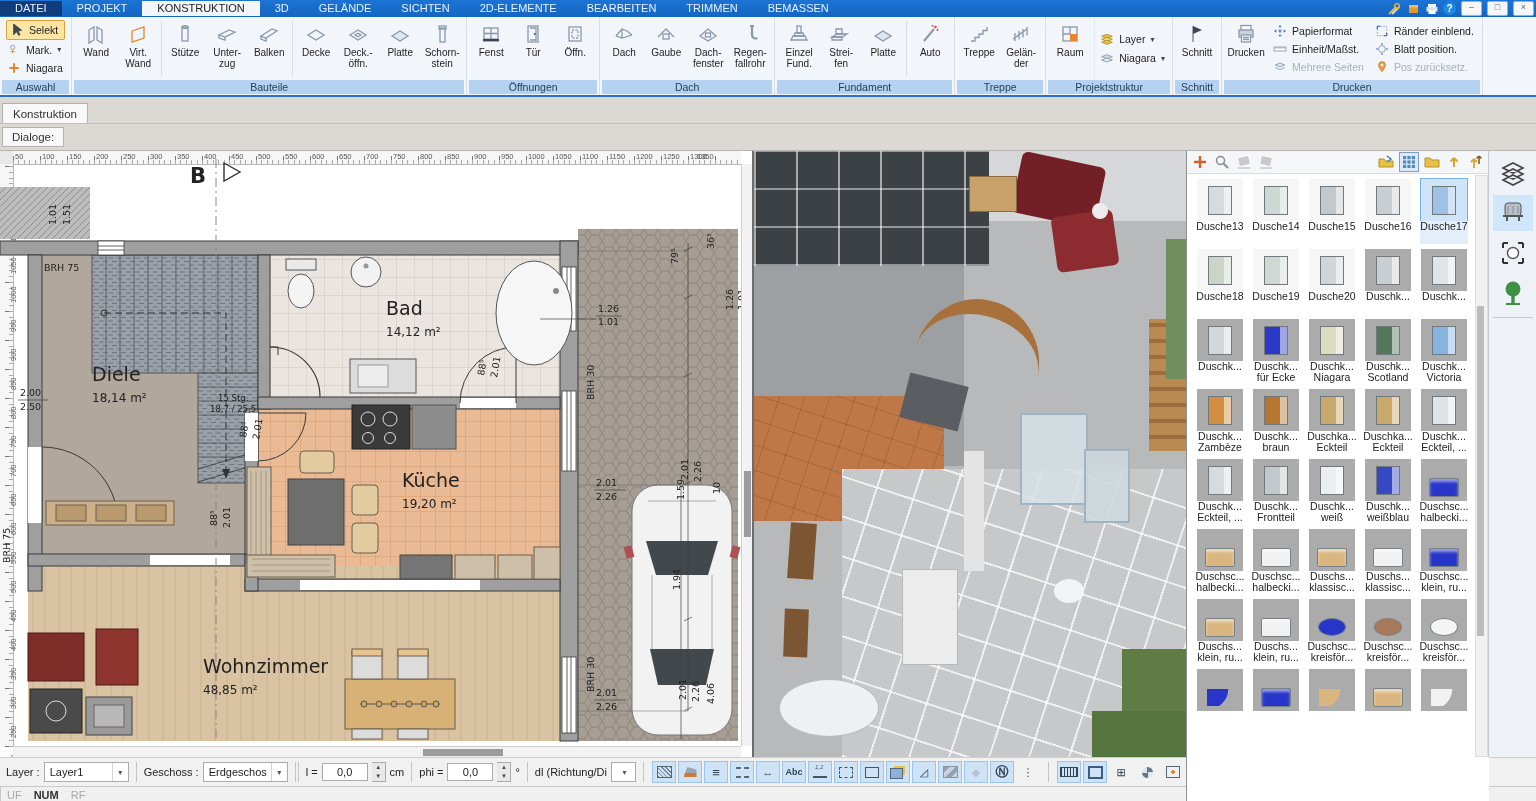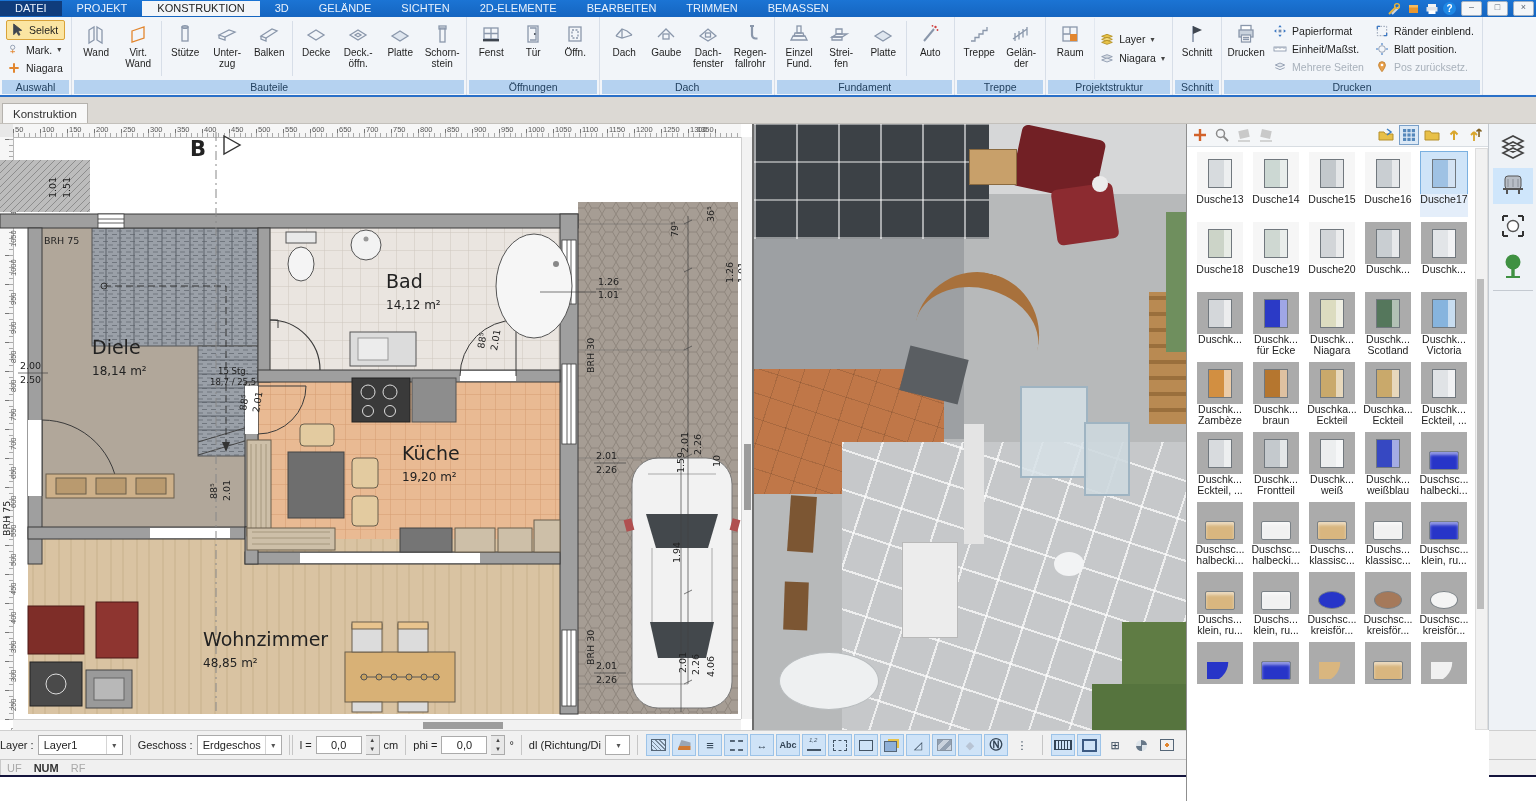--- a/index.html
+++ b/index.html
@@ -88,21 +88,21 @@
   .sh-corner{width:26px;height:17px;margin-top:14px;clip-path:circle(97% at 0 0);}
   .cat-scroll{position:absolute;right:1px;top:24px;width:11px;height:580px;background:#f1f1f1;border:1px solid #ddd;}
   .cat-scroll .handle{position:absolute;left:1px;top:130px;width:7px;height:330px;background:#bcbcbc;}
 
   
   .rs-item{width:40px;height:36px;margin:4px auto 2px;display:flex;align-items:center;justify-content:center;}
   .rs-item.sel{background:#cfe6fb;}
   .rs-div{height:1px;background:#c4cad1;margin:6px 4px;}
 
   
-  .bottombar{height:28px;background:#f1f1f1;border-top:1px solid #cfcfcf;display:flex;align-items:center;font-size:11px;color:#222;padding:0 0;gap:4px;white-space:nowrap;}
+  .bottombar{height:28px;background:#f1f1f1;border-top:1px solid #cfcfcf;display:flex;align-items:center;font-size:11px;color:#222;padding:0 6px;gap:4px;white-space:nowrap;}
   .bb-sep{width:1px;height:20px;background:#c6c6c6;margin:0 3px;}
   .bb-select{background:#fff;border:1px solid #ababab;height:18px;display:flex;align-items:center;padding-left:5px;}
   .bb-select .val{min-width:62px;}
   .bb-caret{width:15px;height:100%;border-left:1px solid #d5d5d5;display:flex;align-items:center;justify-content:center;font-size:8px;color:#555;}
   .bb-input{background:#fff;border:1px solid #ababab;height:16px;width:44px;text-align:center;display:flex;align-items:center;justify-content:center;}
   .bb-spin{display:flex;flex-direction:column;border:1px solid #ababab;border-left:none;height:18px;width:13px;background:#e8e8e8;}
   .bb-spin span{flex:1;font-size:6px;line-height:8px;text-align:center;color:#444;}
   .bbtn{width:22px;height:20px;border:1px solid transparent;display:flex;align-items:center;justify-content:center;font-size:11px;color:#345;margin:0 1px;}
   .bbtn.sel{background:#cfe3f7;border-color:#9cc3e8;}
   .bbtn .glyph.big{font-size:13px;font-weight:bold;}
@@ -564,20 +564,23 @@
             </div>
           </div>
         </div>
         <div class="rg-band">Drucken</div>
       </div>
     </div>
   <div class="blueline"></div>
 
   <div class="viewtab-strip">
     <div class="viewtab">Konstruktion</div>
+  </div>
+  <div class="dialog-strip">
+    <div class="dialog-label">Dialoge:</div>
   </div>
 
   <div class="workarea">
 
     <div class="plan2d">
       <div class="ruler-corner"></div>
       <div class="ruler-h" id="rulerh">
           <span class="rnum" style="left: 2px; top: 1px;">50</span>
           <span class="rnum" style="left: 29px; top: 1px;">100</span>
           <span class="rnum" style="left: 56px; top: 1px;">150</span>

